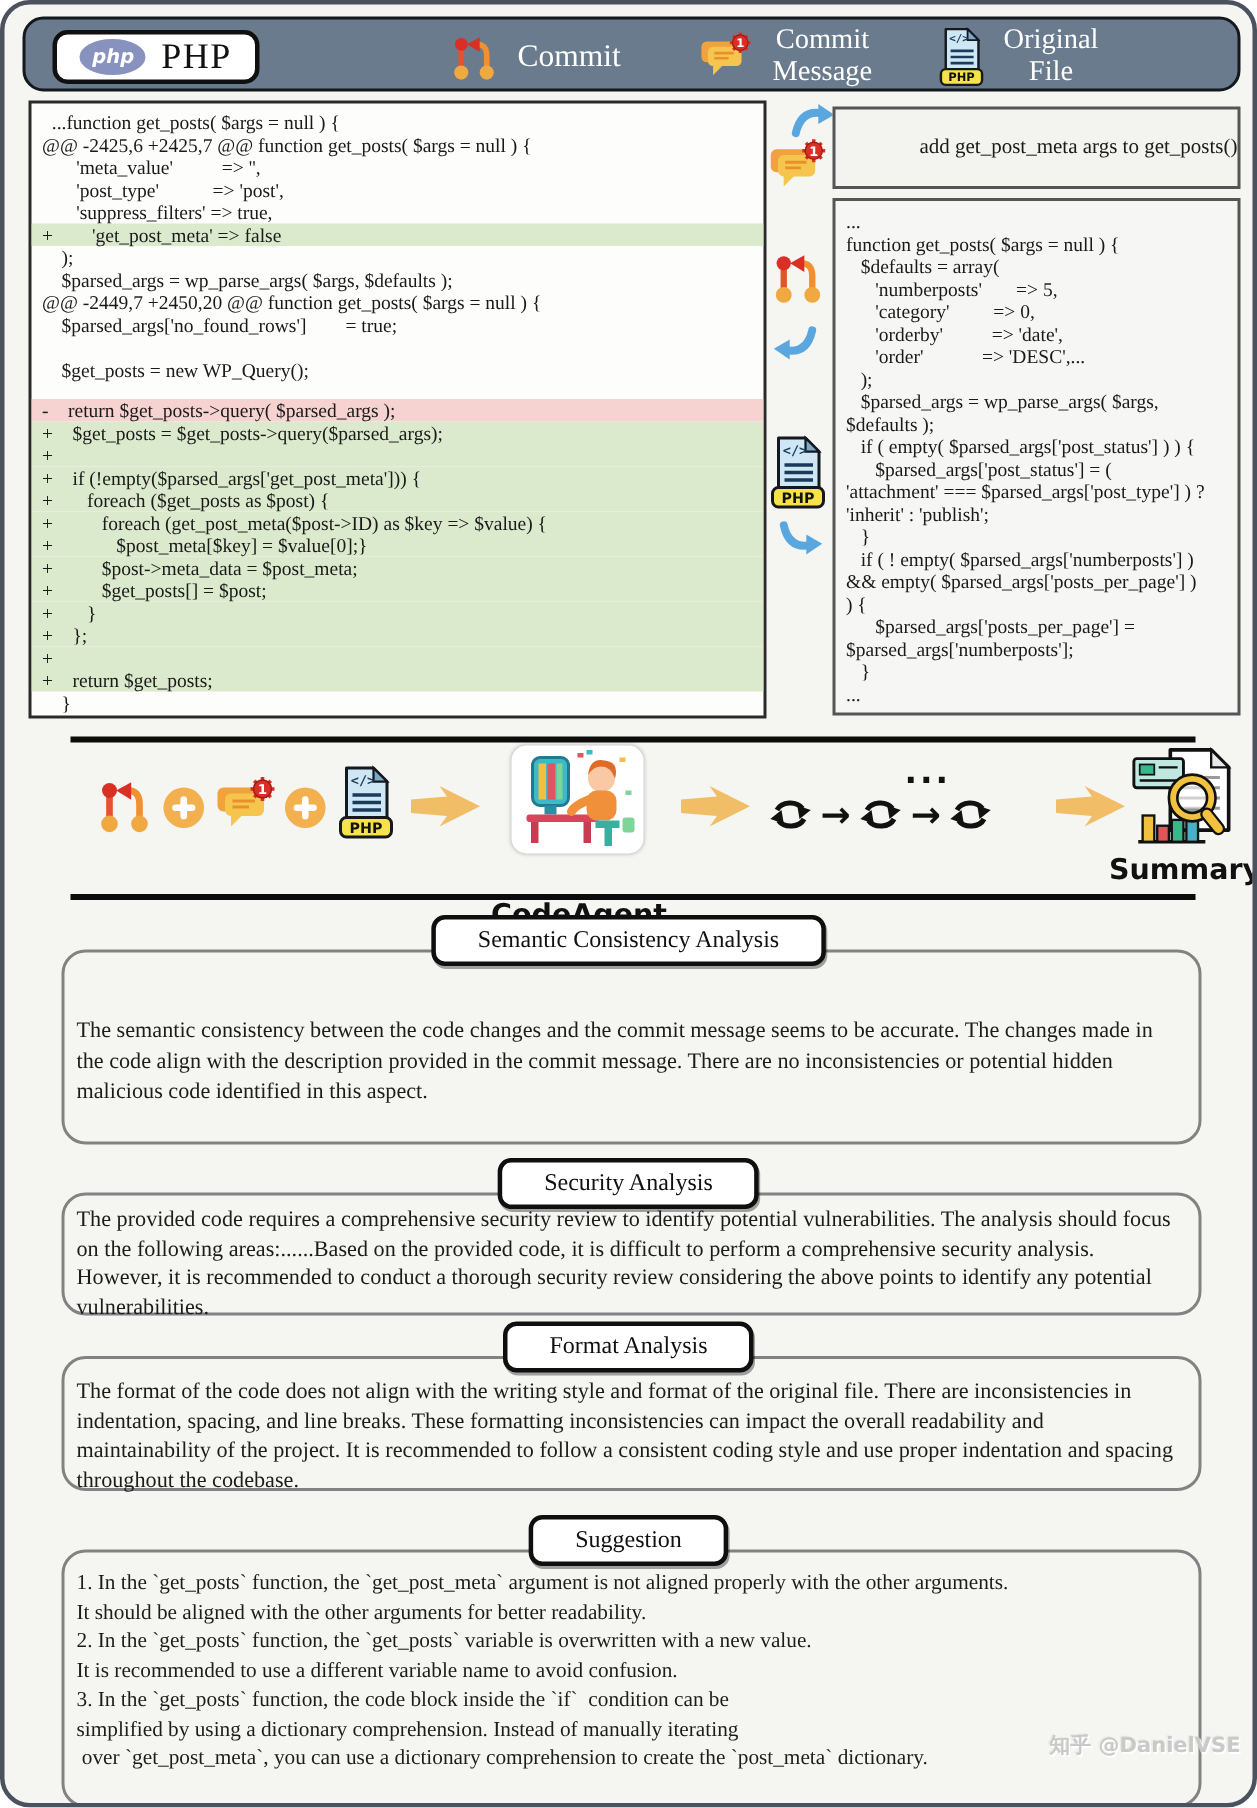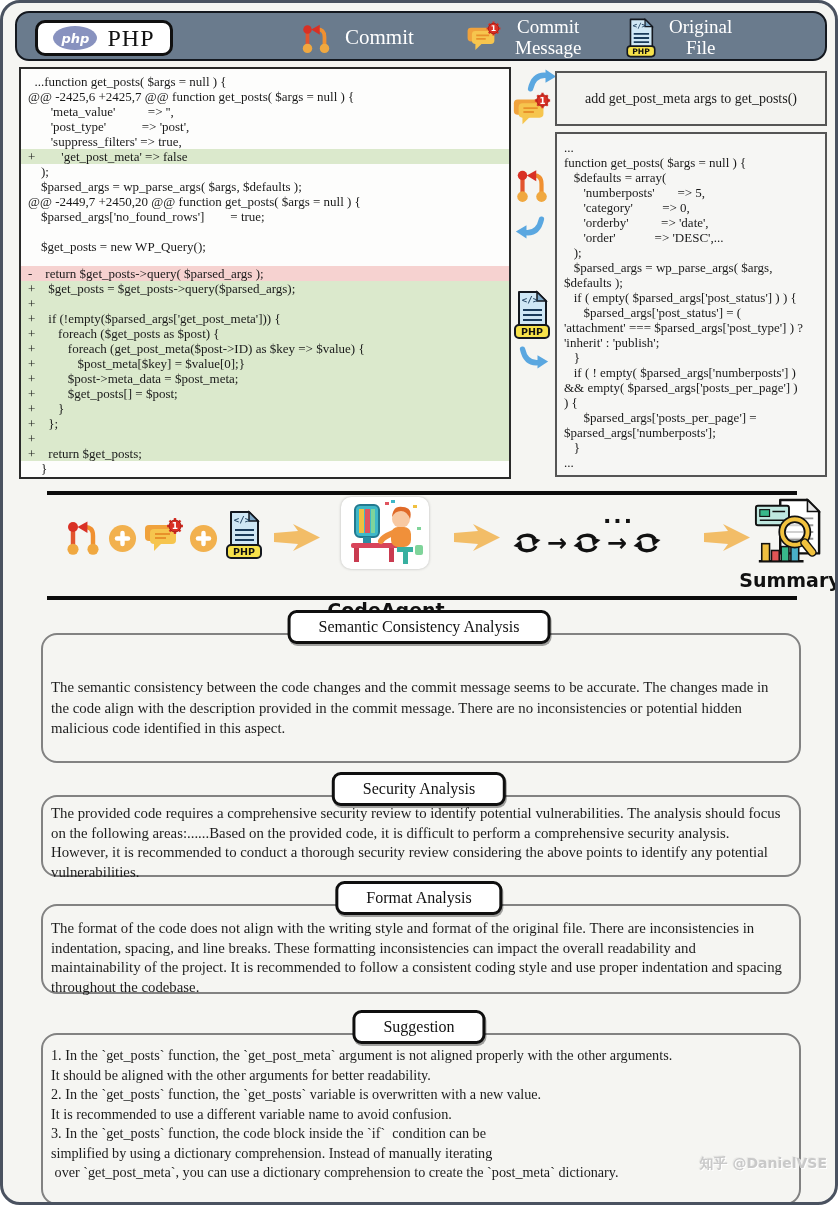--- a/index.html
+++ b/index.html
@@ -41,21 +41,21 @@
     white-space:pre; font-size:13px; line-height:15px; height:15px;
     color:#1a1a1a; padding-left:7px;
   }
   .code-line.add { background:#dbe9cc; }
   .code-line.del { background:#f6d2d0;margin-top:12px; }
   .diff-panel .code-lines { padding-top:5px; }
   .mid-item { position:absolute; }
   .commit-msg-box {
     position:absolute; left:552px; top:68px; width:272px; height:55px;
     background:#f3f3f0; border:2px solid #555; 
-    display:flex; align-items:center; justify-content:center;
+    display:flex; align-items:center; justify-content:flex-end;
     font-size:14px; color:#1a1a1a; text-align:center;
   }
   .orig-file-panel {
     position:absolute; left:552px; top:129px; width:272px; height:345px;
     background:#f6f6f4; border:2px solid #555; overflow:hidden;
   }
   .orig-file-panel .code-lines { padding-top:6px; }
   
   .divider { position:absolute; left:44px; width:750px; height:3.5px; background:#0c0c0c; }
   .wf-item { position:absolute; }

